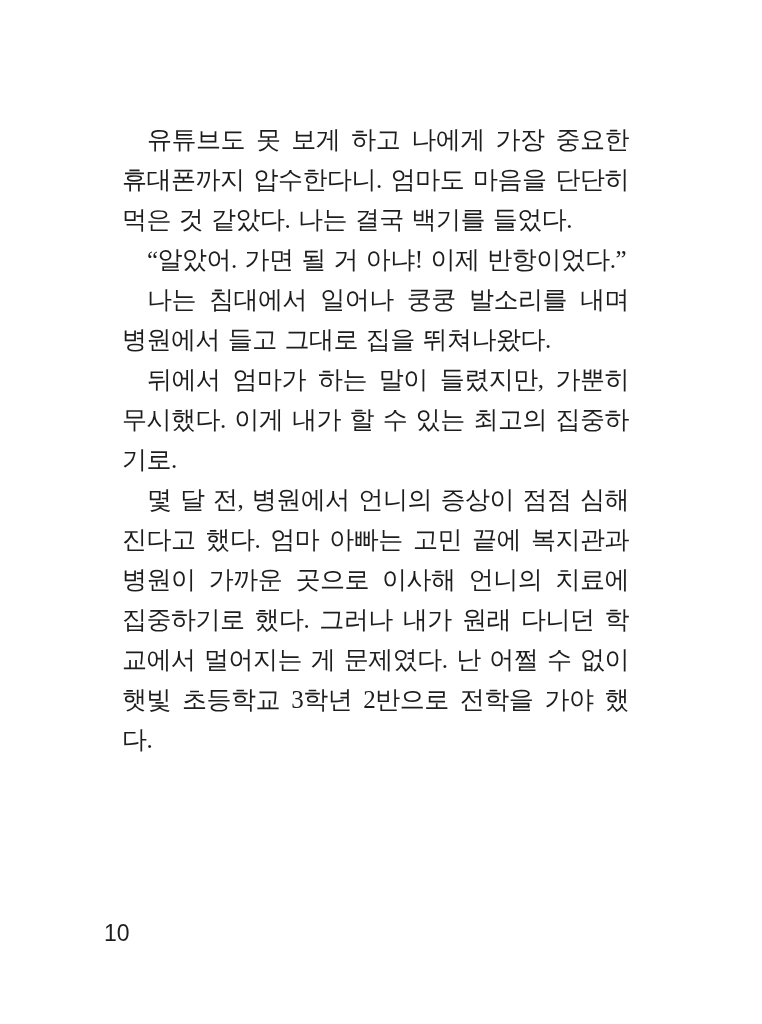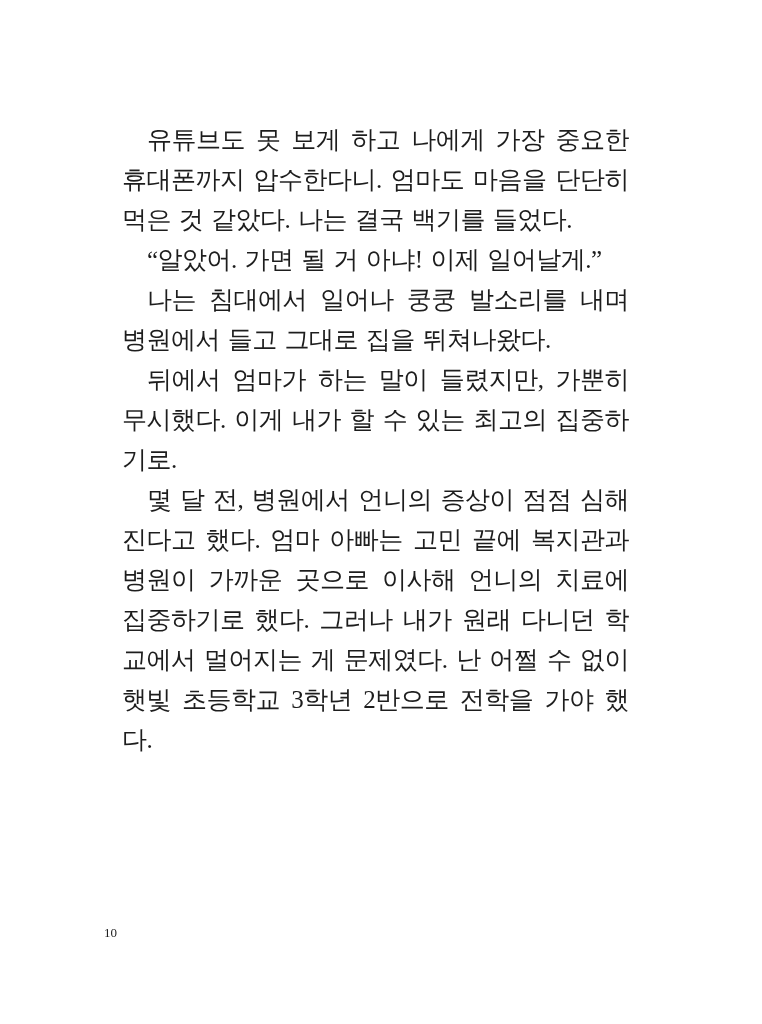--- a/index.html
+++ b/index.html
@@ -30,30 +30,30 @@
     padding: 0;
     text-indent: 1em;
     word-spacing: 2px;
     letter-spacing: -0.5px;
   }
   .page-number {
     position: absolute;
     left: 104px;
     top: 921px;
     color: #1d1d1d;
-    font-family: Liberation Serif, serif;
-    font-size: 13px;
+    font-family: Liberation Sans, sans-serif;
+    font-size: 23px;
     line-height: 24px;
   }
 </style>
 </head>
 <body>
 
 <div class="page">
   <main class="body-text">
     <p>유튜브도 못 보게 하고 나에게 가장 중요한 휴대폰까지 압수한다니. 엄마도 마음을 단단히 먹은 것 같았다. 나는 결국 백기를 들었다.</p>
-    <p>“알았어. 가면 될 거 아냐! 이제 일어날게.”</p>
+    <p>“알았어. 가면 될 거 아냐! 이제 반항이었다.”</p>
     <p>나는 침대에서 일어나 쿵쿵 발소리를 내며 병원에서 들고 그대로 집을 뛰쳐나왔다.</p>
     <p>뒤에서 엄마가 하는 말이 들렸지만, 가뿐히 무시했다. 이게 내가 할 수 있는 최고의 집중하기로.</p>
     <p>몇 달 전, 병원에서 언니의 증상이 점점 심해진다고 했다. 엄마 아빠는 고민 끝에 복지관과 병원이 가까운 곳으로 이사해 언니의 치료에 집중하기로 했다. 그러나 내가 원래 다니던 학교에서 멀어지는 게 문제였다. 난 어쩔 수 없이 햇빛 초등학교 3학년 2반으로 전학을 가야 했다.</p>
   </main>
   <div class="page-number">10</div>
 </div>
 
 </body></html>

